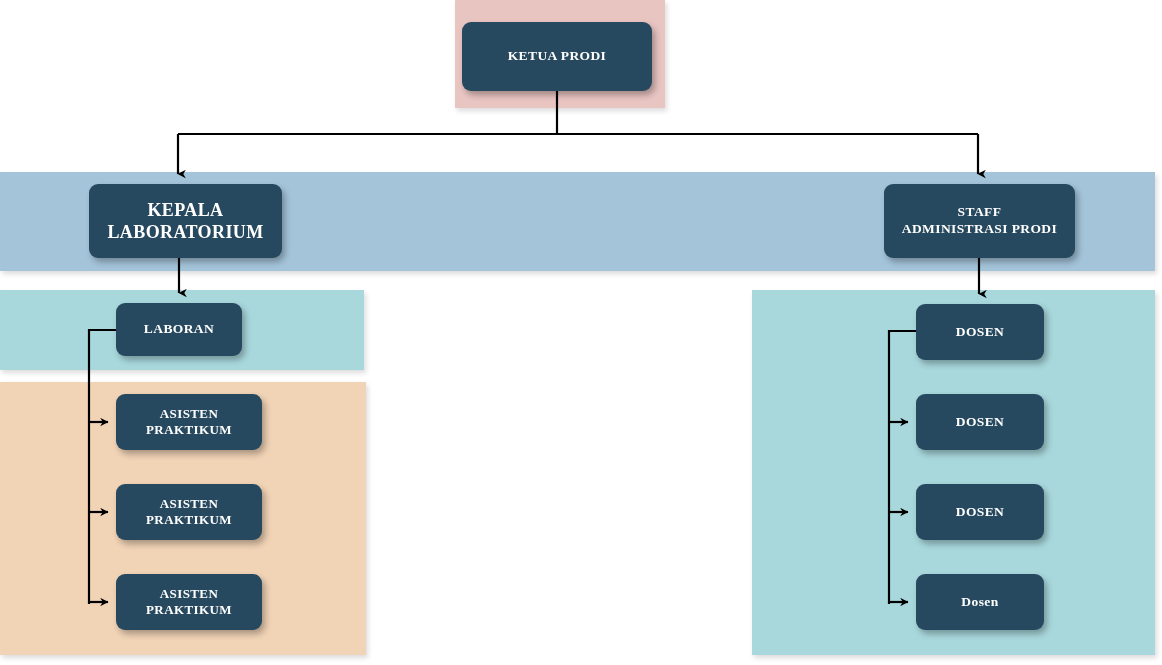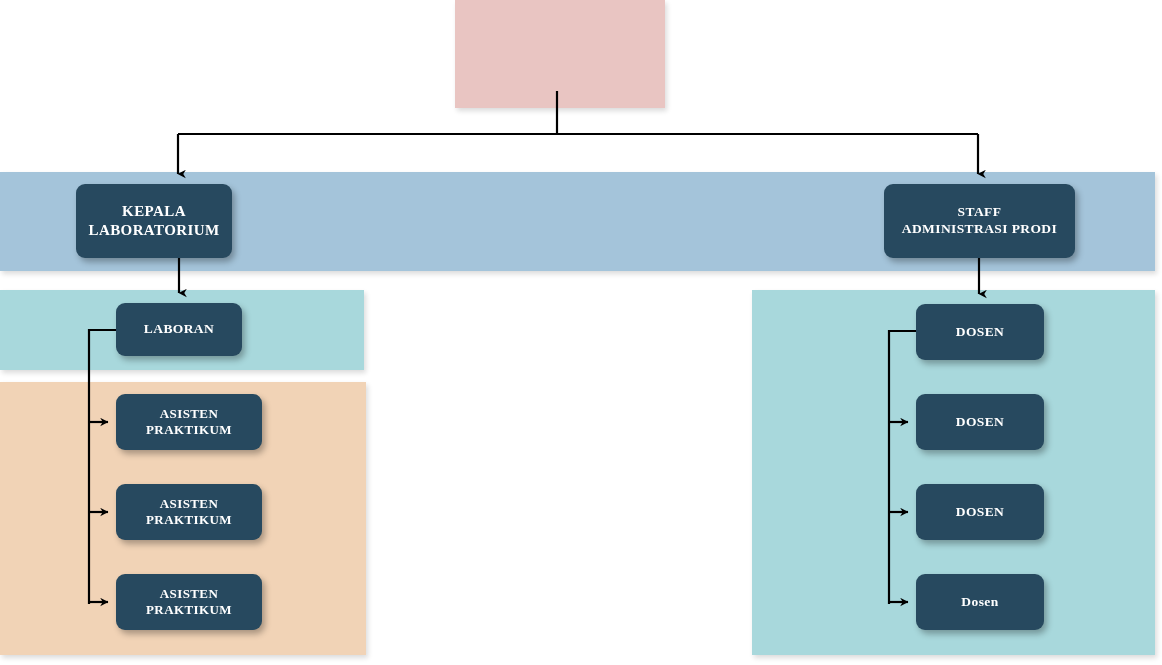--- a/index.html
+++ b/index.html
@@ -51,21 +51,21 @@
     color: #ffffff;
     font-weight: bold;
     letter-spacing: 0.4px;
     line-height: 1.25;
     box-sizing: border-box;
     padding: 4px 8px;
   }
   .node-label { display: block; white-space: pre-line; }
 
   #node-ketua-prodi        { left: 462px; top: 22px;  width: 190px; height: 69px;  font-size: 13.5px; }
-  #node-kepala-lab         { left: 76px;  top: 184px; width: 156px; height: 74px;  font-size: 15px; }
+  #node-kepala-lab         { left: 89px;  top: 184px; width: 193px; height: 74px;  font-size: 18px; }
   #node-staff-admin        { left: 884px; top: 184px; width: 191px; height: 74px;  font-size: 13.5px; }
   #node-laboran            { left: 116px; top: 303px; width: 126px; height: 53px;  font-size: 13.5px; }
   #node-asisten-1          { left: 116px; top: 394px; width: 146px; height: 56px;  font-size: 13px; }
   #node-asisten-2          { left: 116px; top: 484px; width: 146px; height: 56px;  font-size: 13px; }
   #node-asisten-3          { left: 116px; top: 574px; width: 146px; height: 56px;  font-size: 13px; }
   #node-dosen-1            { left: 916px; top: 304px; width: 128px; height: 56px;  font-size: 13.5px; }
   #node-dosen-2            { left: 916px; top: 394px; width: 128px; height: 56px;  font-size: 13.5px; }
   #node-dosen-3            { left: 916px; top: 484px; width: 128px; height: 56px;  font-size: 13.5px; }
   #node-dosen-4            { left: 916px; top: 574px; width: 128px; height: 56px;  font-size: 13.5px; }
 </style>
@@ -108,20 +108,23 @@
 
       <path d="M979,258 L979,294" marker-end="url(#arrow-down)"></path>
 
       <path d="M916,331 L889,331 L889,604"></path>
       <path d="M889,422 L908,422" marker-end="url(#arrow-right)"></path>
       <path d="M889,512 L908,512" marker-end="url(#arrow-right)"></path>
       <path d="M889,602 L908,602" marker-end="url(#arrow-right)"></path>
     </g>
   </svg>
 
+  <div class="node" id="node-ketua-prodi">
+    <span class="node-label">KETUA PRODI</span>
+  </div>
 
   <div class="node" id="node-kepala-lab">
     <span class="node-label">KEPALA LABORATORIUM</span>
   </div>
 
   <div class="node" id="node-laboran">
     <span class="node-label">LABORAN</span>
   </div>
 
   <div class="node" id="node-staff-admin">

